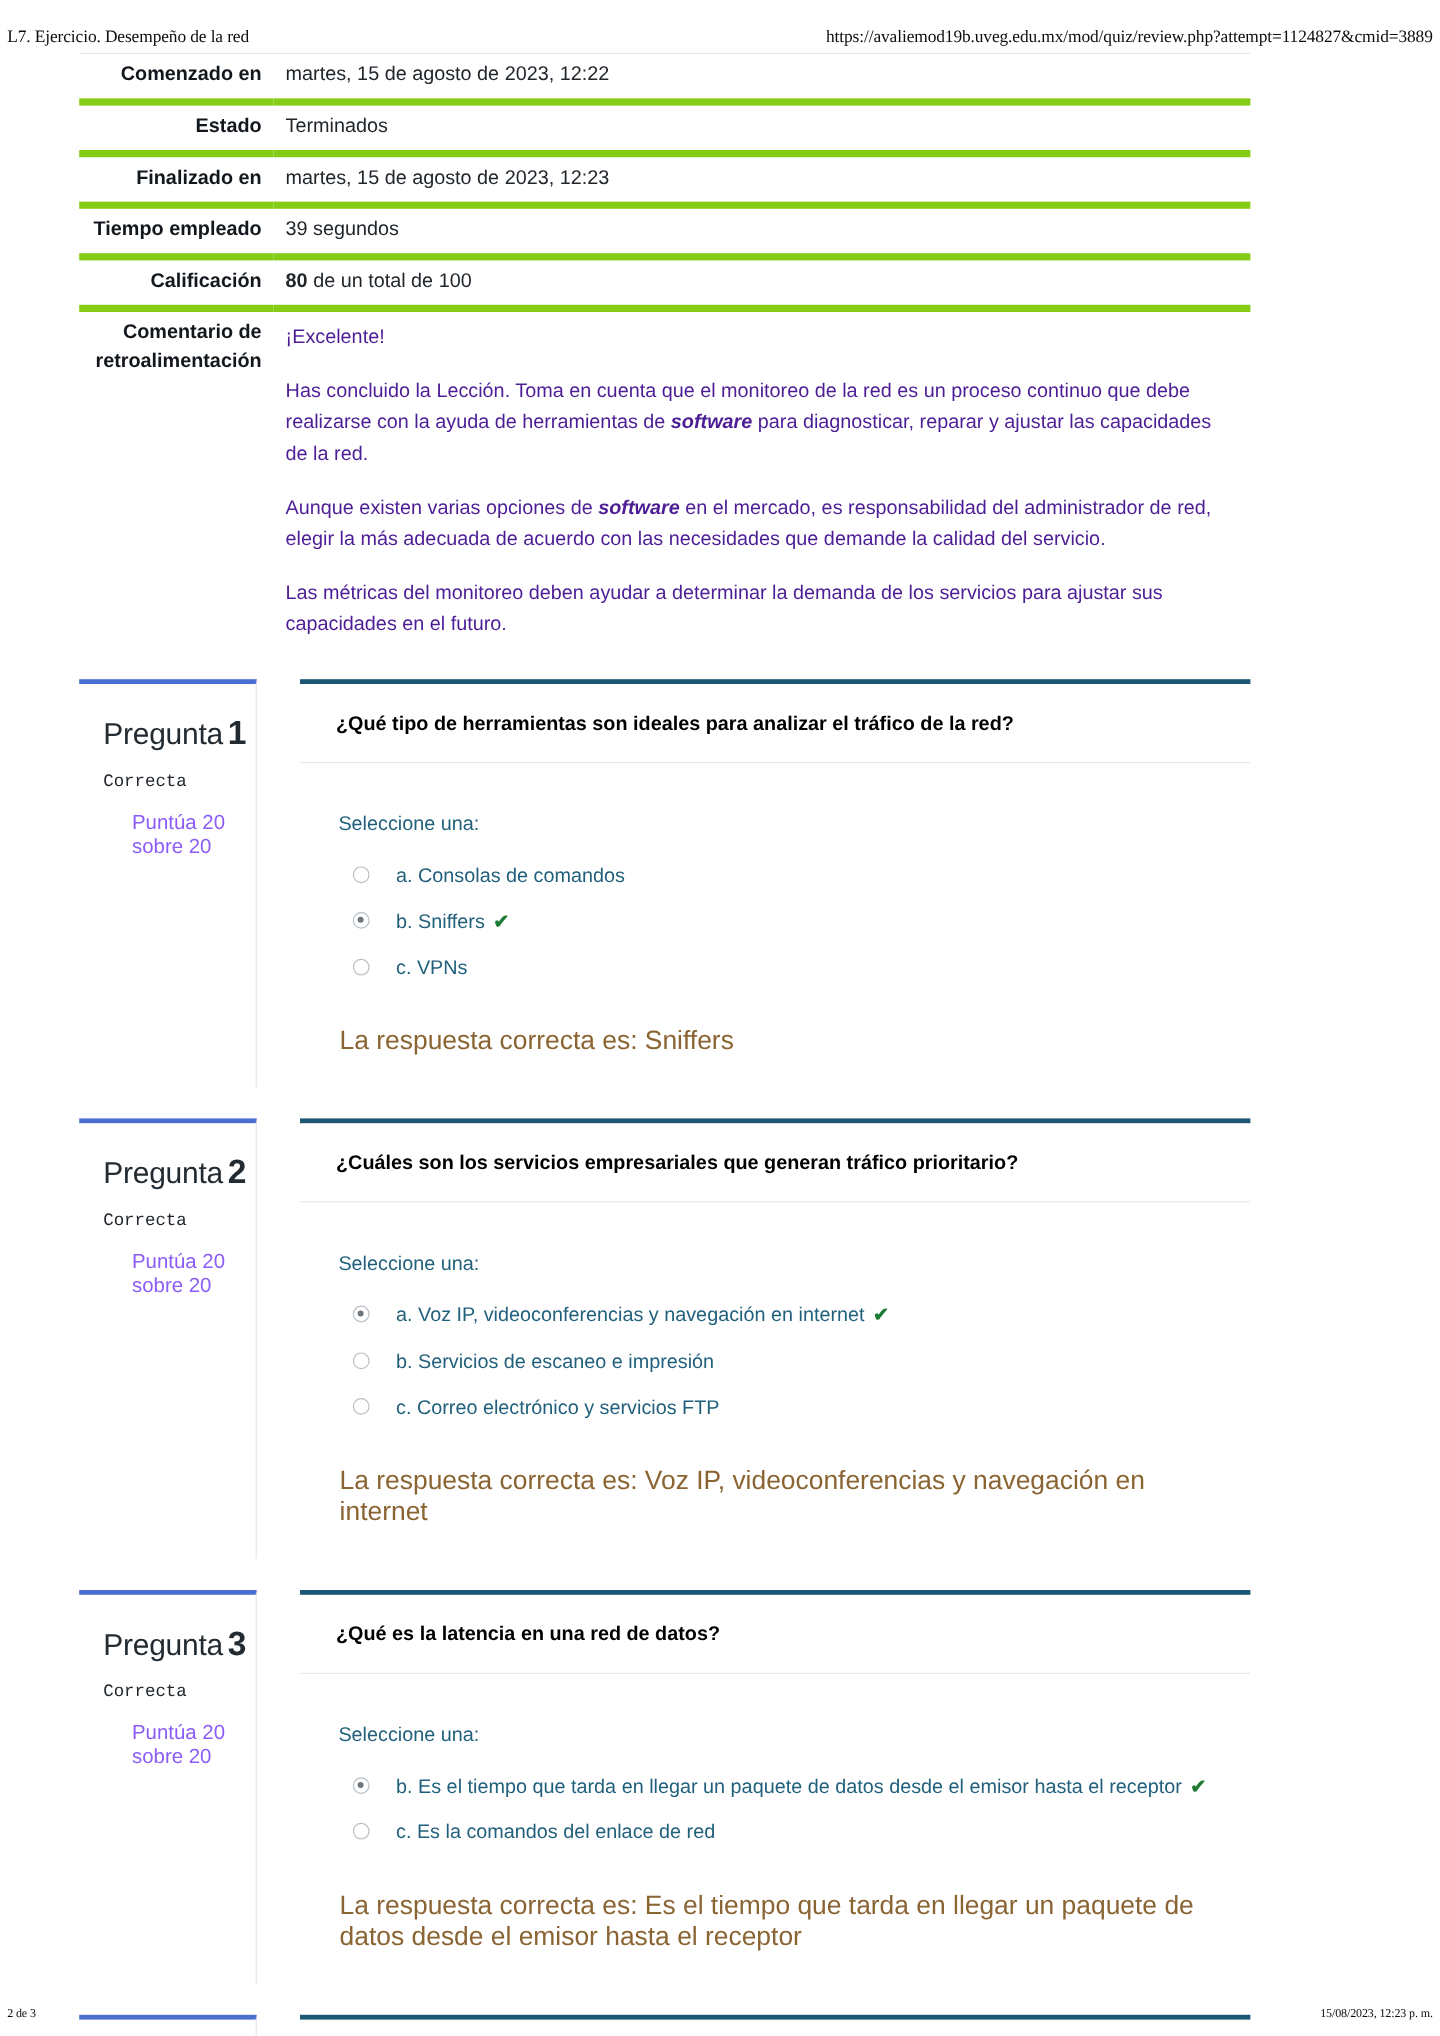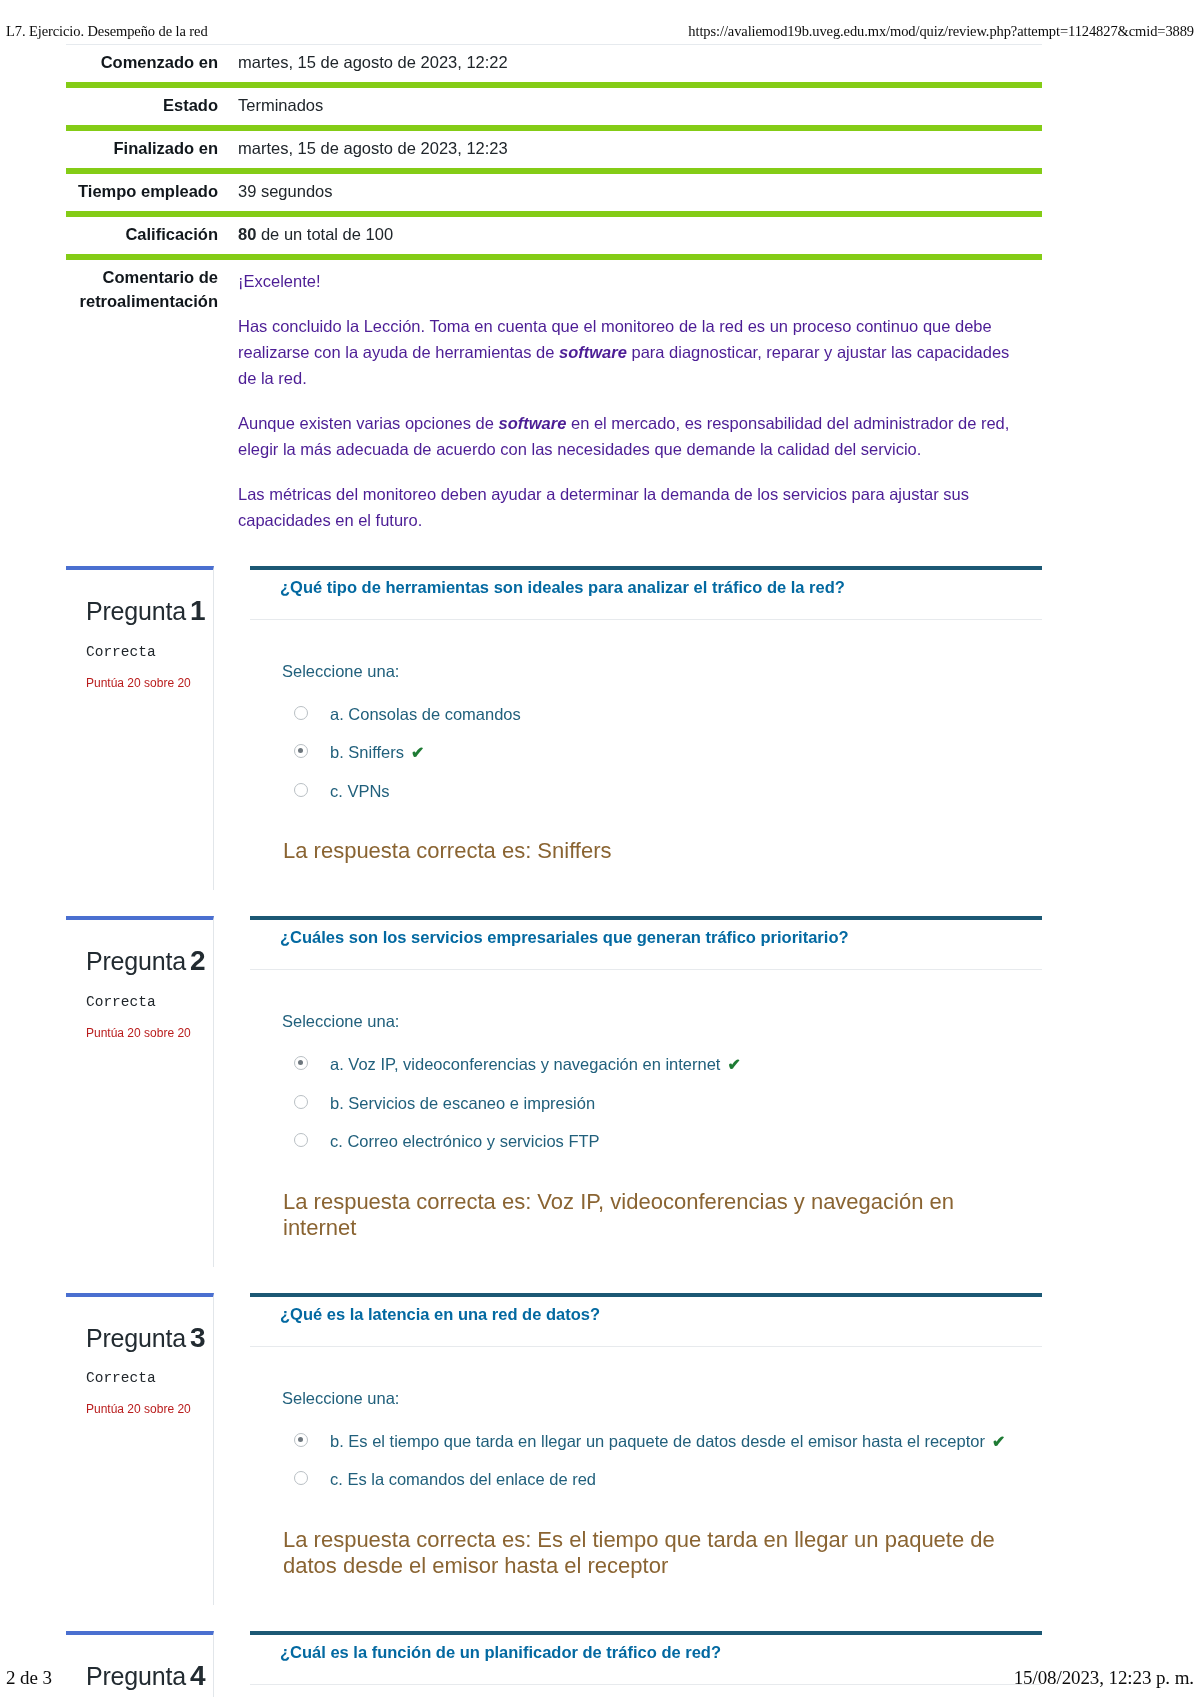--- a/index.html
+++ b/index.html
@@ -26,21 +26,21 @@
     align-items: center;
     justify-content: space-between;
     padding: 0 6px;
     font-family: "Liberation Serif", serif;
     font-size: 14.5px;
     color: #0c0c0c;
     letter-spacing: -0.1px;
     margin-top: 16px;
   }
   .print-bar.top { top: 4px; }
-  .print-bar.bottom { bottom: 8px; font-size: 19px; justify-content: space-between; }
+  .print-bar.bottom { bottom: 8px; font-size: 10px; justify-content: space-between; }
   .print-bar .right { text-align: right; }
 
   
   .page {
     position: absolute;
     top: 44px;
     left: 66px;
     width: 976px;
   }
 
@@ -112,29 +112,30 @@
     margin-left: 4px;
   }
   .q-state {
     margin-top: 17px;
     font-size: 14.5px;
     color: #20262b;
     font-family: Liberation Mono, monospace;
   }
   .q-grade {
     margin-top: 16px;
-    font-size: 12px;
-    color: #b91c1c;
+    font-size: 17px;
+    color: #8b5cf6;
+    margin-left: 24px;
   }
 
   .q-title {
     font-size: 16.5px;
     font-weight: bold;
-    color: #0369a1;
-    padding: 6px 24px 20px 30px;
+    color: #000000;
+    padding: 22px 24px 20px 30px;
     border-bottom: 1px solid #e7eaed;
     line-height: 1.4;
   }
   .q-answers {
     padding: 42px 24px 26px 32px;
   }
   .q-prompt {
     font-size: 16.5px;
     color: #21607c;
     margin-bottom: 14px;

